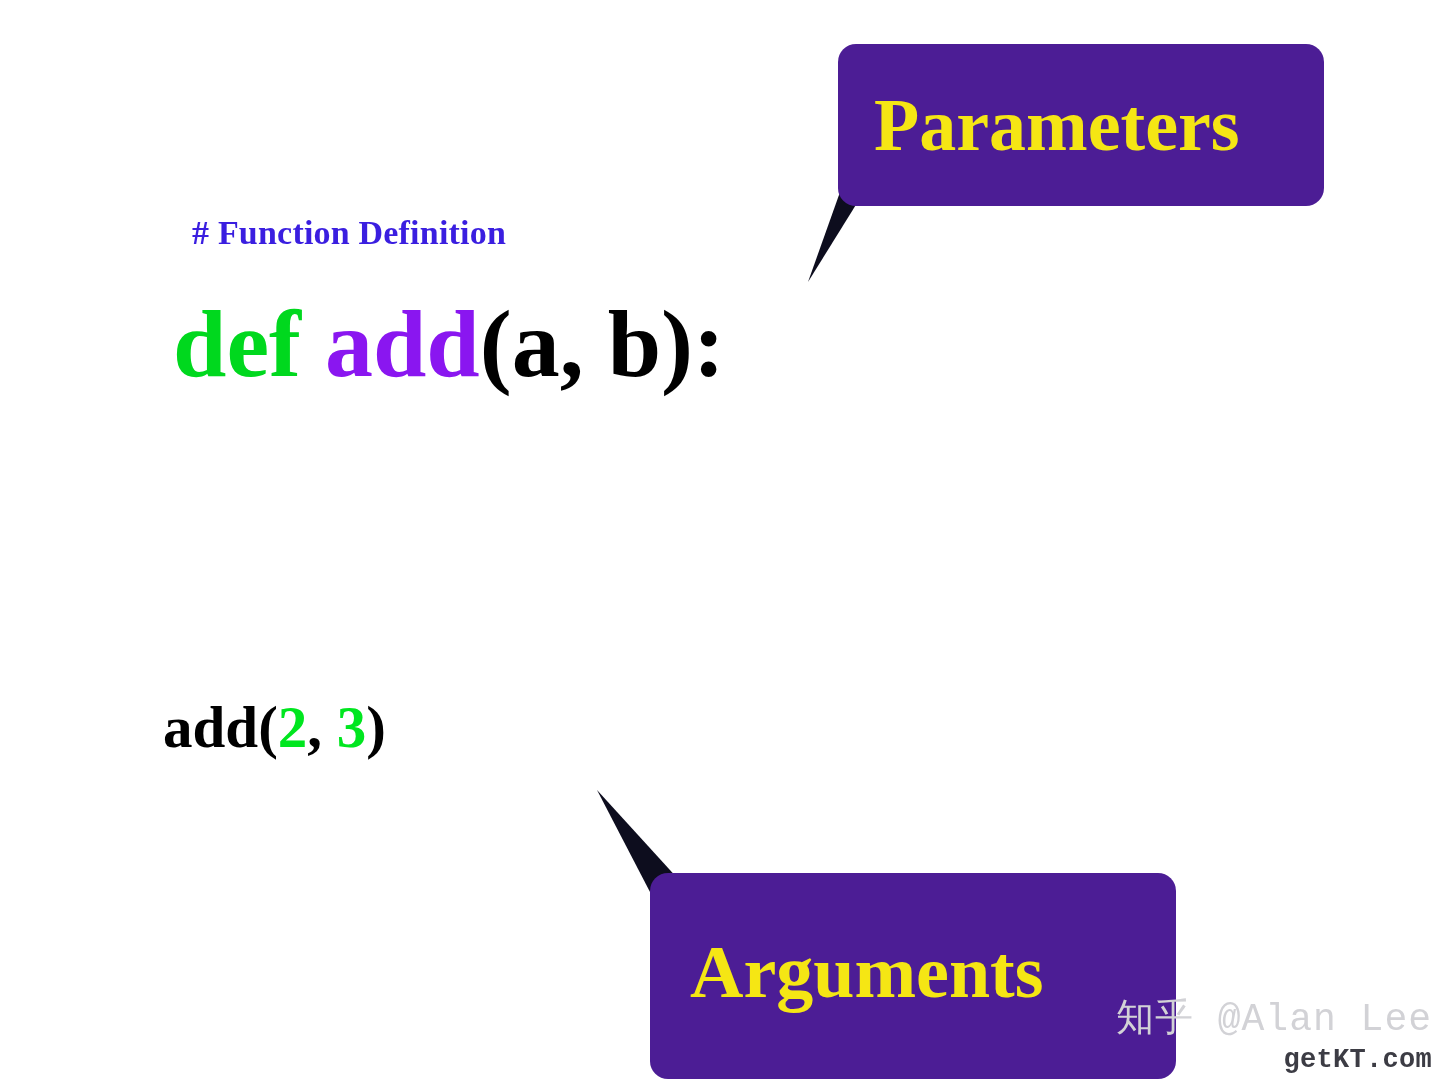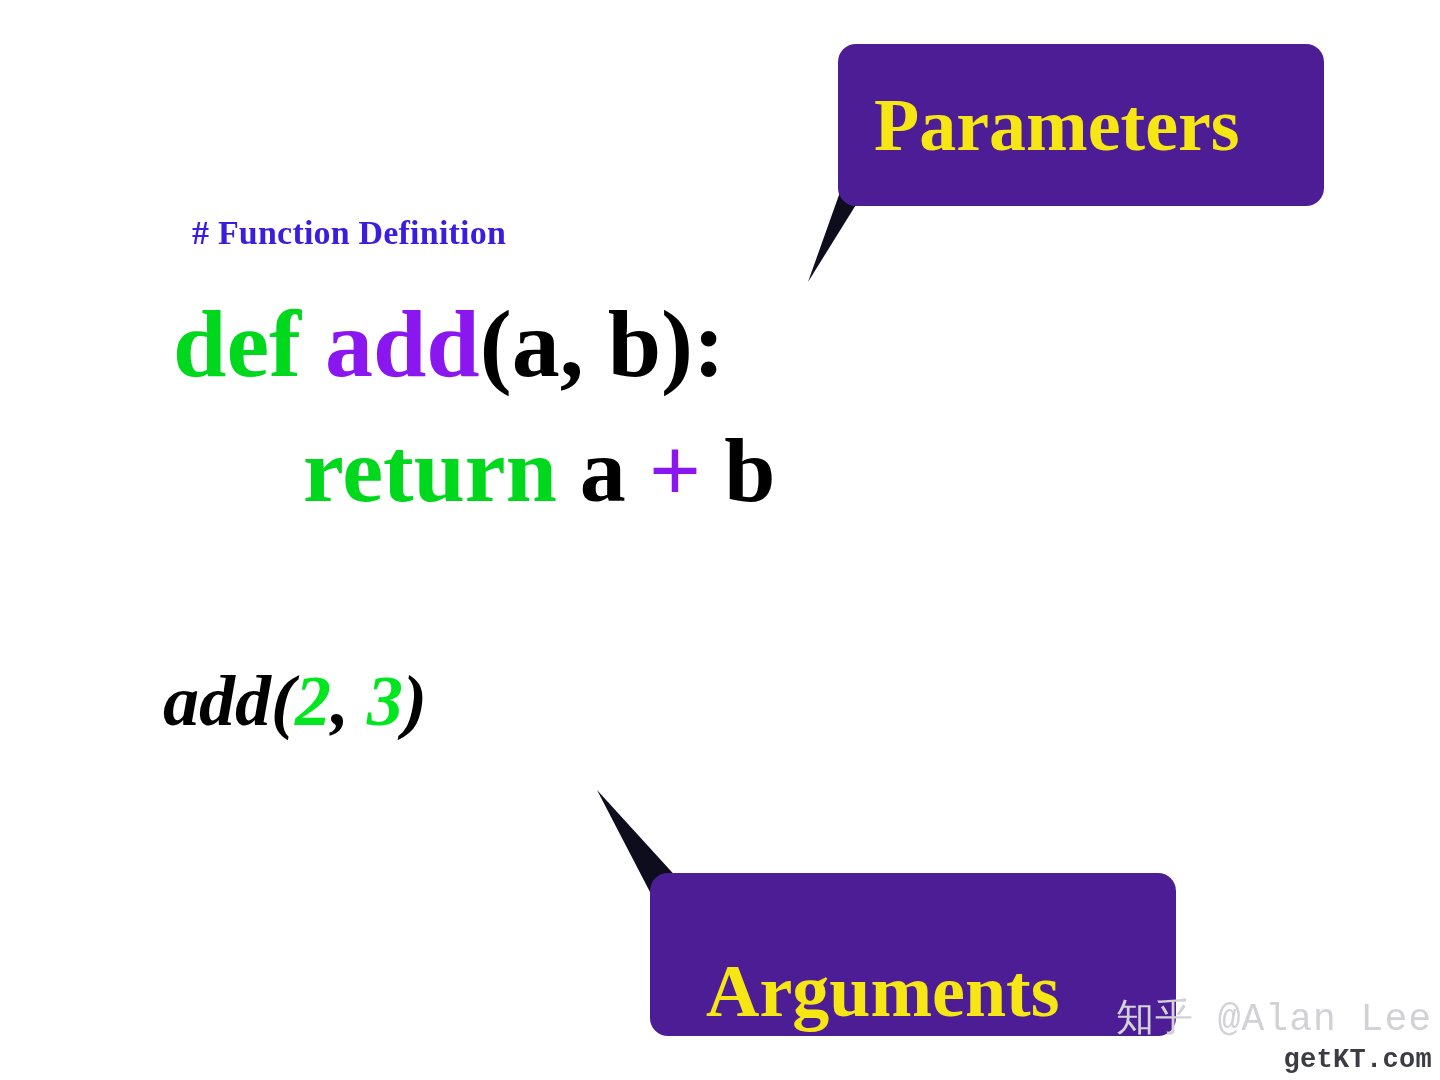--- a/index.html
+++ b/index.html
@@ -27,21 +27,21 @@
   .code-line {
     position:absolute;
     font-family:"Liberation Serif","DejaVu Serif",serif;
     font-weight:700;
     white-space:pre;
     color:#000000;
     line-height:1.0;
   }
   #code-def    { left:163px; top:296px;  font-size:96px;margin-left:10px; }
   #code-return { left:303px; top:424px;  font-size:92px; }
-  #code-call   { left:163px; top:665px;  font-size:72px;font-style:italic; }
+  #code-call   { left:163px; top:698px;  font-size:59px; }
 
   .tok-kw   { color:#00d81e; }
   .tok-fn   { color:#8a16f0; }
   .tok-op   { color:#8a16f0; }
   .tok-num  { color:#00e61f; }
   .tok-plain{ color:#000000; }
 
   
   .bubble {
     position:absolute;
@@ -52,21 +52,21 @@
   }
   .bubble-label {
     font-family:"Liberation Serif","DejaVu Serif",serif;
     font-weight:700;
     color:#f5e614;
     font-size:74px;
     white-space:pre;
     line-height:1.0;
   }
   #bubble-parameters { left:838px; top:44px;  width:486px; height:162px; padding-left:36px; }
-  #bubble-arguments  { left:650px; top:873px; width:526px; height:163px; padding-left:56px; align-items:flex-end; padding-bottom:8px; }
+  #bubble-arguments  { left:650px; top:873px; width:526px; height:206px; padding-left:40px; padding-bottom:8px; }
 
   .tail { position:absolute; overflow:visible; }
   #tail-parameters { left:760px; top:150px; width:160px; height:160px; }
   #tail-arguments  { left:570px; top:780px; width:200px; height:140px; }
 
   
   #watermark {
     position:absolute;
     right:8px; bottom:4px;
     text-align:right;
@@ -93,21 +93,20 @@
 </style>
 </head>
 <body>
 
 <div id="stage">
 
   <div class="comment" id="comment-def"># Function Definition</div>
 
   <div class="code-line" id="code-def"><span class="tok-kw">def</span><span class="tok-plain"> </span><span class="tok-fn">add</span><span class="tok-plain">(a, b):</span></div>
 
-  <div class="code-line" id="code-return"><span class="tok-kw">return</span><span class="tok-plain"> </span><span class="tok-plain">a</span><span class="tok-plain"> </span><span class="tok-op">+</span><span class="tok-plain"> </span><span class="tok-plain">b</span></div>
 
 
   <div class="code-line" id="code-call"><span class="tok-plain">add</span><span class="tok-plain">(</span><span class="tok-num">2</span><span class="tok-plain">, </span><span class="tok-num">3</span><span class="tok-plain">)</span></div>
 
   <svg class="tail" id="tail-parameters" viewBox="0 0 160 160">
     <polygon points="95,0 130,0 48,132" fill="#0d0d1e"></polygon>
   </svg>
   <div class="bubble" id="bubble-parameters">
     <span class="bubble-label">Parameters</span>
   </div>

